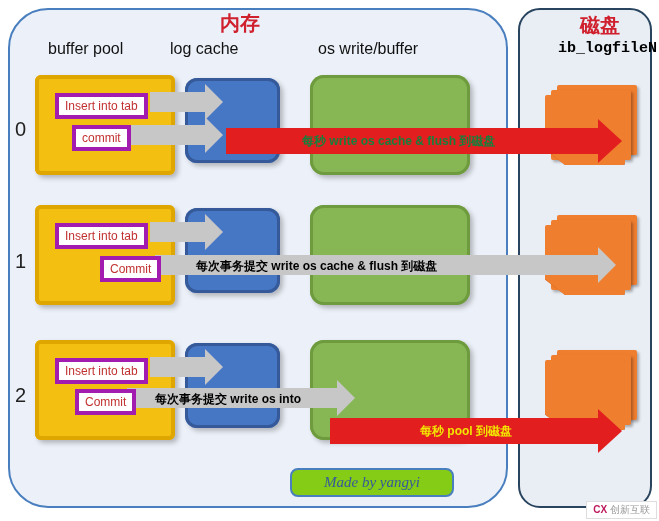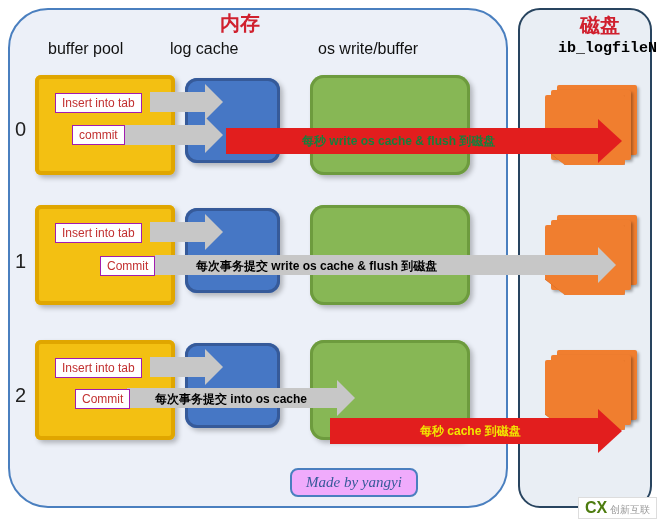--- a/index.html
+++ b/index.html
@@ -69,21 +69,21 @@
   }
   .file-stack .p1 { left:12px; top:0; }
   .file-stack .p2 { left:6px; top:5px; }
   .file-stack .p3 { left:0; top:10px; clip-path: polygon(0 0, 100% 0, 100% 100%, 25% 100%, 0 78%); }
   .file-stack .p3::after {
     content:""; position:absolute; left:0; bottom:0;
     width:20px; height:16px; background:#CC5F18;
     clip-path: polygon(0 0, 100% 100%, 0 100%); opacity:0.9;
   }
   .tag {
-    position: absolute; background: #fff; border: 1px solid #a21caf;
+    position: absolute; background: #fff; border: 4px solid #a21caf;
     font-size: 12px; color: #C23030; padding: 2px 6px;
     white-space: nowrap; z-index: 5;
   }
   .arrow-grey {
     position: absolute; height: 20px; background: #C7C7C7;
     z-index: 4;
   }
   .arrow-grey::after {
     content:""; position:absolute; right:-18px; top:-8px;
     border-left: 18px solid #C7C7C7;
@@ -99,30 +99,30 @@
     border-left: 24px solid #E21E1E;
     border-top: 22px solid transparent;
     border-bottom: 22px solid transparent;
   }
   .arrow-text {
     position: absolute; font-size: 12px; font-weight: bold;
     color: #000; z-index: 8; white-space: nowrap;
   }
   .made-by {
     position: absolute; left: 290px; top: 468px;
-    background: #f0abfc; border: 2px solid #4A7FBF; border-radius: 8px;
-    padding: 4px 14px; color: #365A99; font-style: italic;
+    background: #84cc16; border: 2px solid #4A7FBF; border-radius: 8px;
+    padding: 4px 32px; color: #365A99; font-style: italic;
     font-family: "Segoe Script", cursive; font-size: 15px;
   }
   .watermark {
     position: absolute; right: 2px; bottom: 2px;
     font-size: 10px; color: #999; border: 1px solid #ddd;
     padding: 1px 6px; background: #fff;
   }
-  .watermark b { color:#4d7c0f; font-size:16px; }
+  .watermark b { color:#be185d; font-size:10px; }
 </style>
 </head>
 <body>
 
 <div class="memory-box"></div>
 <div class="disk-box"></div>
 
 <div class="title-red mem-title">内存</div>
 <div class="title-red disk-title">磁盘</div>
 
@@ -170,24 +170,24 @@
 <div class="green-box" style="top:340px"></div>
 <div class="file-stack" style="top:350px">
   <div class="page p1"></div>
     <div class="page p2"></div>
     <div class="page p3"></div>
 </div>
 <div class="tag" style="left:55px; top:358px">Insert into tab</div>
 <div class="arrow-grey" style="left:150px; top:357px; width:55px"></div>
 <div class="tag" style="left:75px; top:389px">Commit</div>
 <div class="arrow-grey" style="left:127px; top:388px; width:210px"></div>
-<div class="arrow-text" style="left:155px; top:391px; color:#000">每次事务提交 into os cache</div>
+<div class="arrow-text" style="left:155px; top:391px; color:#000">每次事务提交 write os into</div>
 <div class="arrow-red" style="left:330px; top:418px; width:268px"></div>
 <div class="arrow-text" style="left:420px; top:423px">
-  <span style="color:#F2E500">每秒 cache 到磁盘</span>
+  <span style="color:#F2E500">每秒 pool 到磁盘</span>
 </div>
 
 <div class="made-by">Made by yangyi</div>
 
 <div class="watermark">
   <b>CX</b>
   <span>创新互联</span>
 </div>
 
 </body></html>

